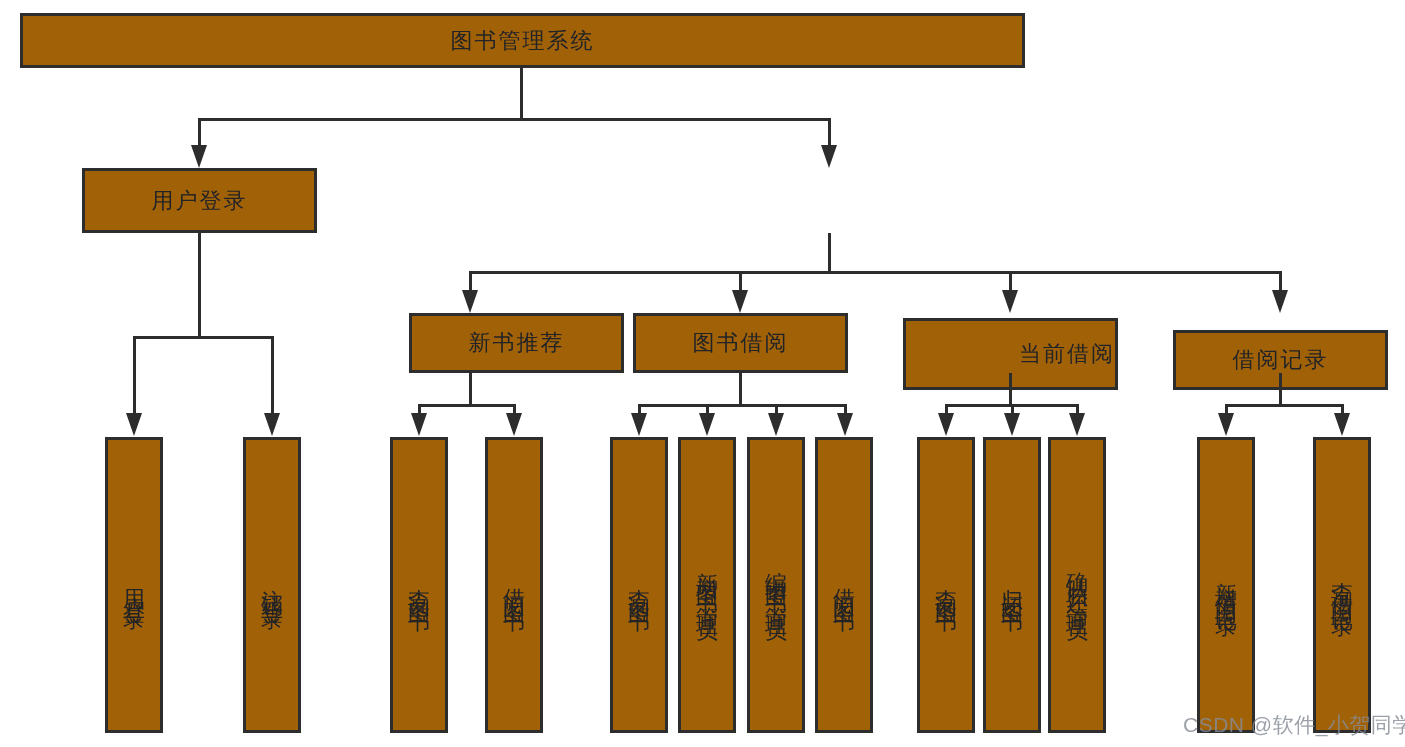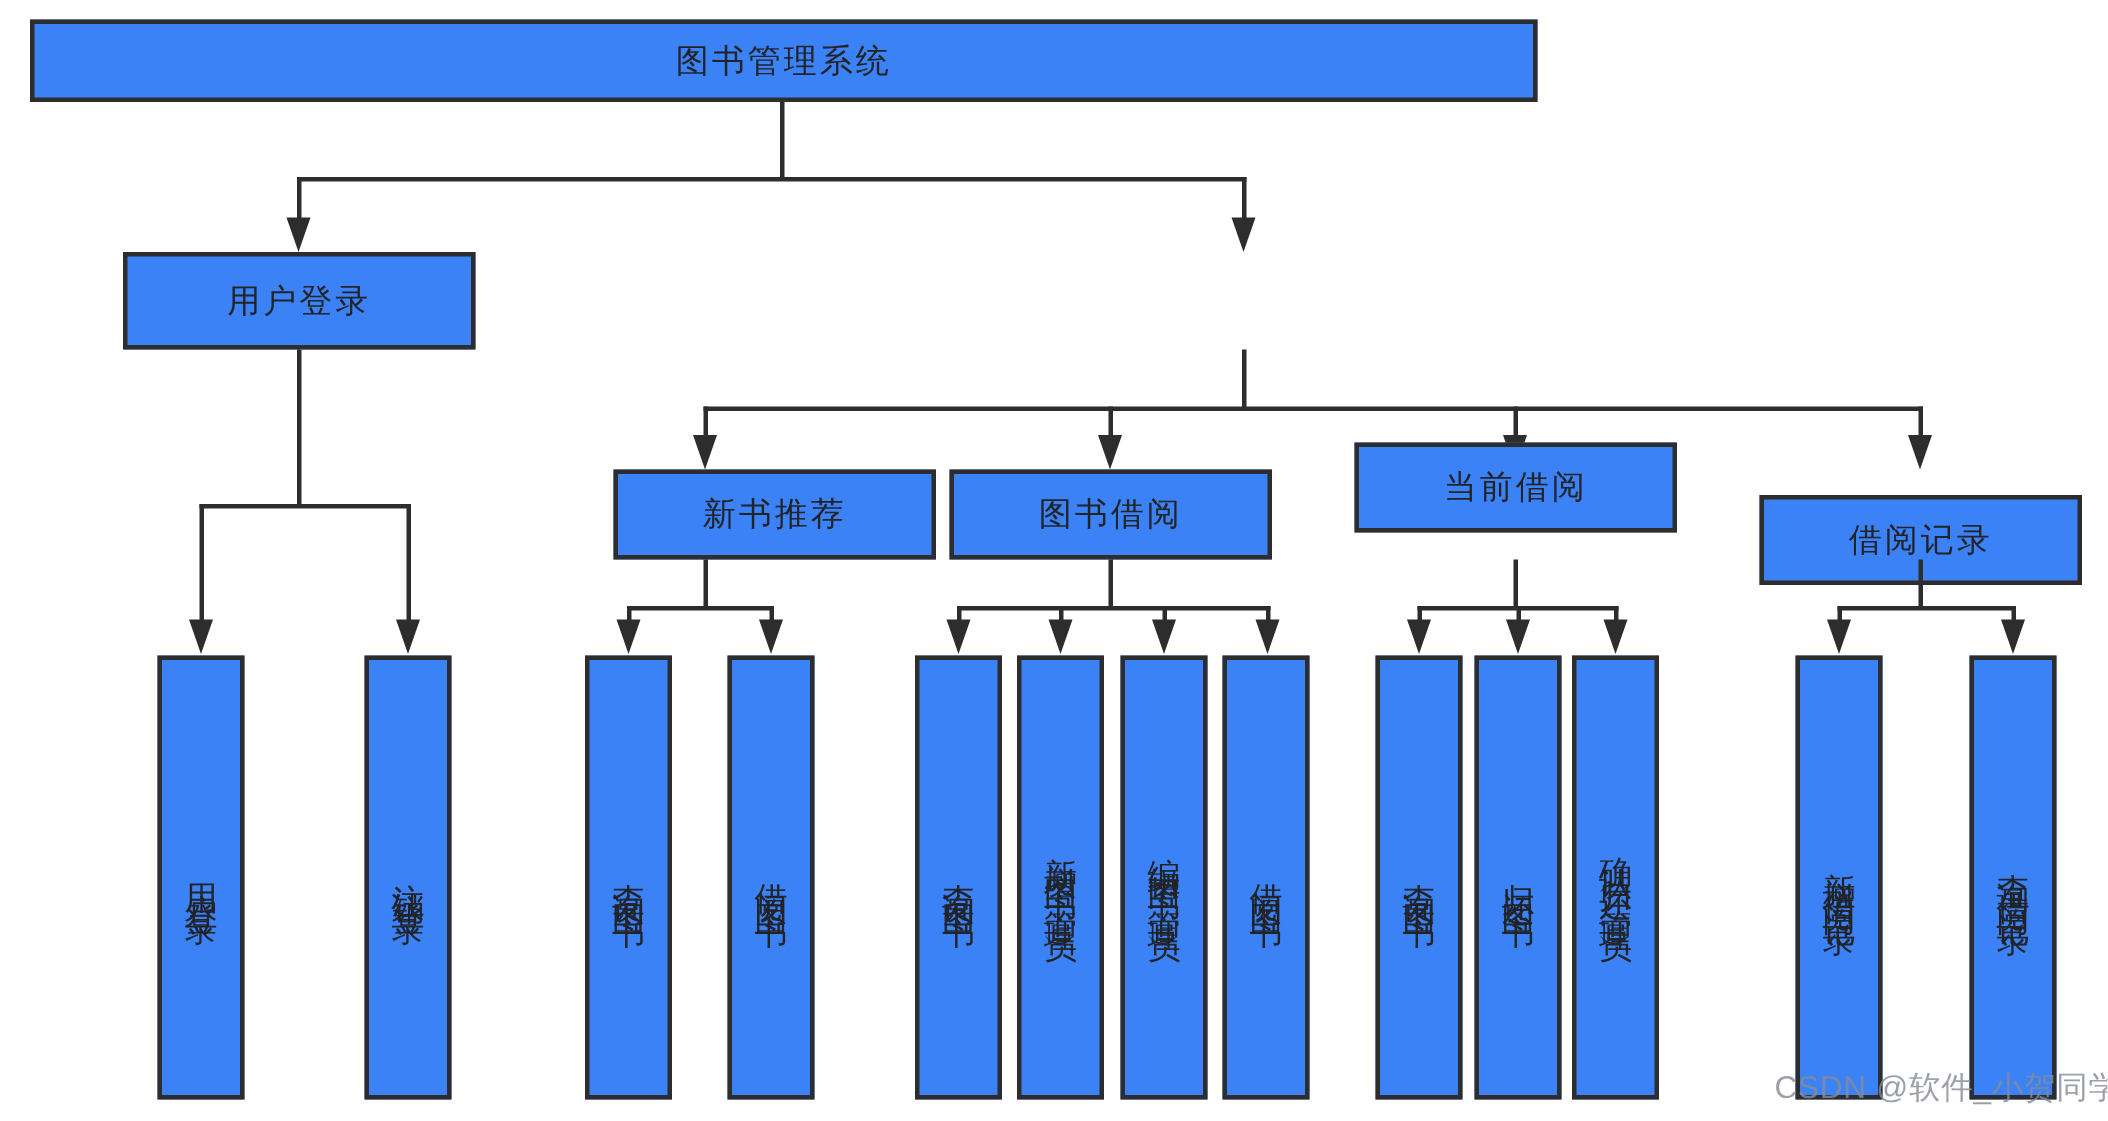--- a/index.html
+++ b/index.html
@@ -1,19 +1,19 @@
 <!DOCTYPE html>
 <html><head>
 <meta charset="utf-8">
 <style>
   html,body { margin:0; padding:0; background:#ffffff; }
   body { font-family:"Liberation Sans","DejaVu Sans",sans-serif; }
   .canvas { position:relative; width:1405px; height:747px; background:#ffffff; overflow:hidden; }
 
-  .box { position:absolute; box-sizing:border-box; border:3px solid #2d2d2d; background:#3b82f6;
+  .box { position:absolute; box-sizing:border-box; border:3px solid #2d2d2d; background:#a16207;
          display:flex; align-items:center; justify-content:center; }
   .label { font-size:22px; color:#222327; letter-spacing:2px; white-space:nowrap; }
   .vbox .label { writing-mode:vertical-rl; text-orientation:mixed; letter-spacing:7px; line-height:1; }
 
   .vline { position:absolute; width:3px; background:#2d2d2d; }
   .hline { position:absolute; height:3px; background:#2d2d2d; }
   .arrow { position:absolute; width:0; height:0;
            border-left:8px solid transparent; border-right:8px solid transparent;
            border-top:23px solid #2d2d2d; }
 
@@ -57,21 +57,21 @@
   <div class="arrow" style="left:1002px;top:290px;"></div>
   <div class="vline" style="left:1279px;top:271px;height:22px;"></div>
   <div class="arrow" style="left:1272px;top:290px;"></div>
 
   <div class="box" style="left:363px;top:313px;width:215px;height:60px;margin-left:46px;">
     <span class="label">新书推荐</span>
   </div>
   <div class="box" style="left:633px;top:313px;width:215px;height:60px;">
     <span class="label">图书借阅</span>
   </div>
-  <div class="box" style="left:903px;top:295px;width:215px;height:60px;">
+  <div class="box" style="left:903px;top:318px;width:215px;height:72px;justify-content:flex-end;">
     <span class="label">当前借阅</span>
   </div>
   <div class="box" style="left:1173px;top:313px;width:215px;height:60px;margin-top:17px;">
     <span class="label">借阅记录</span>
   </div>
 
   <div class="vline" style="left:469px;top:373px;height:33px;"></div>
   <div class="hline" style="left:418px;top:404px;width:98px;"></div>
   <div class="vline" style="left:418px;top:404px;height:10px;"></div>
   <div class="arrow" style="left:411px;top:413px;"></div>

